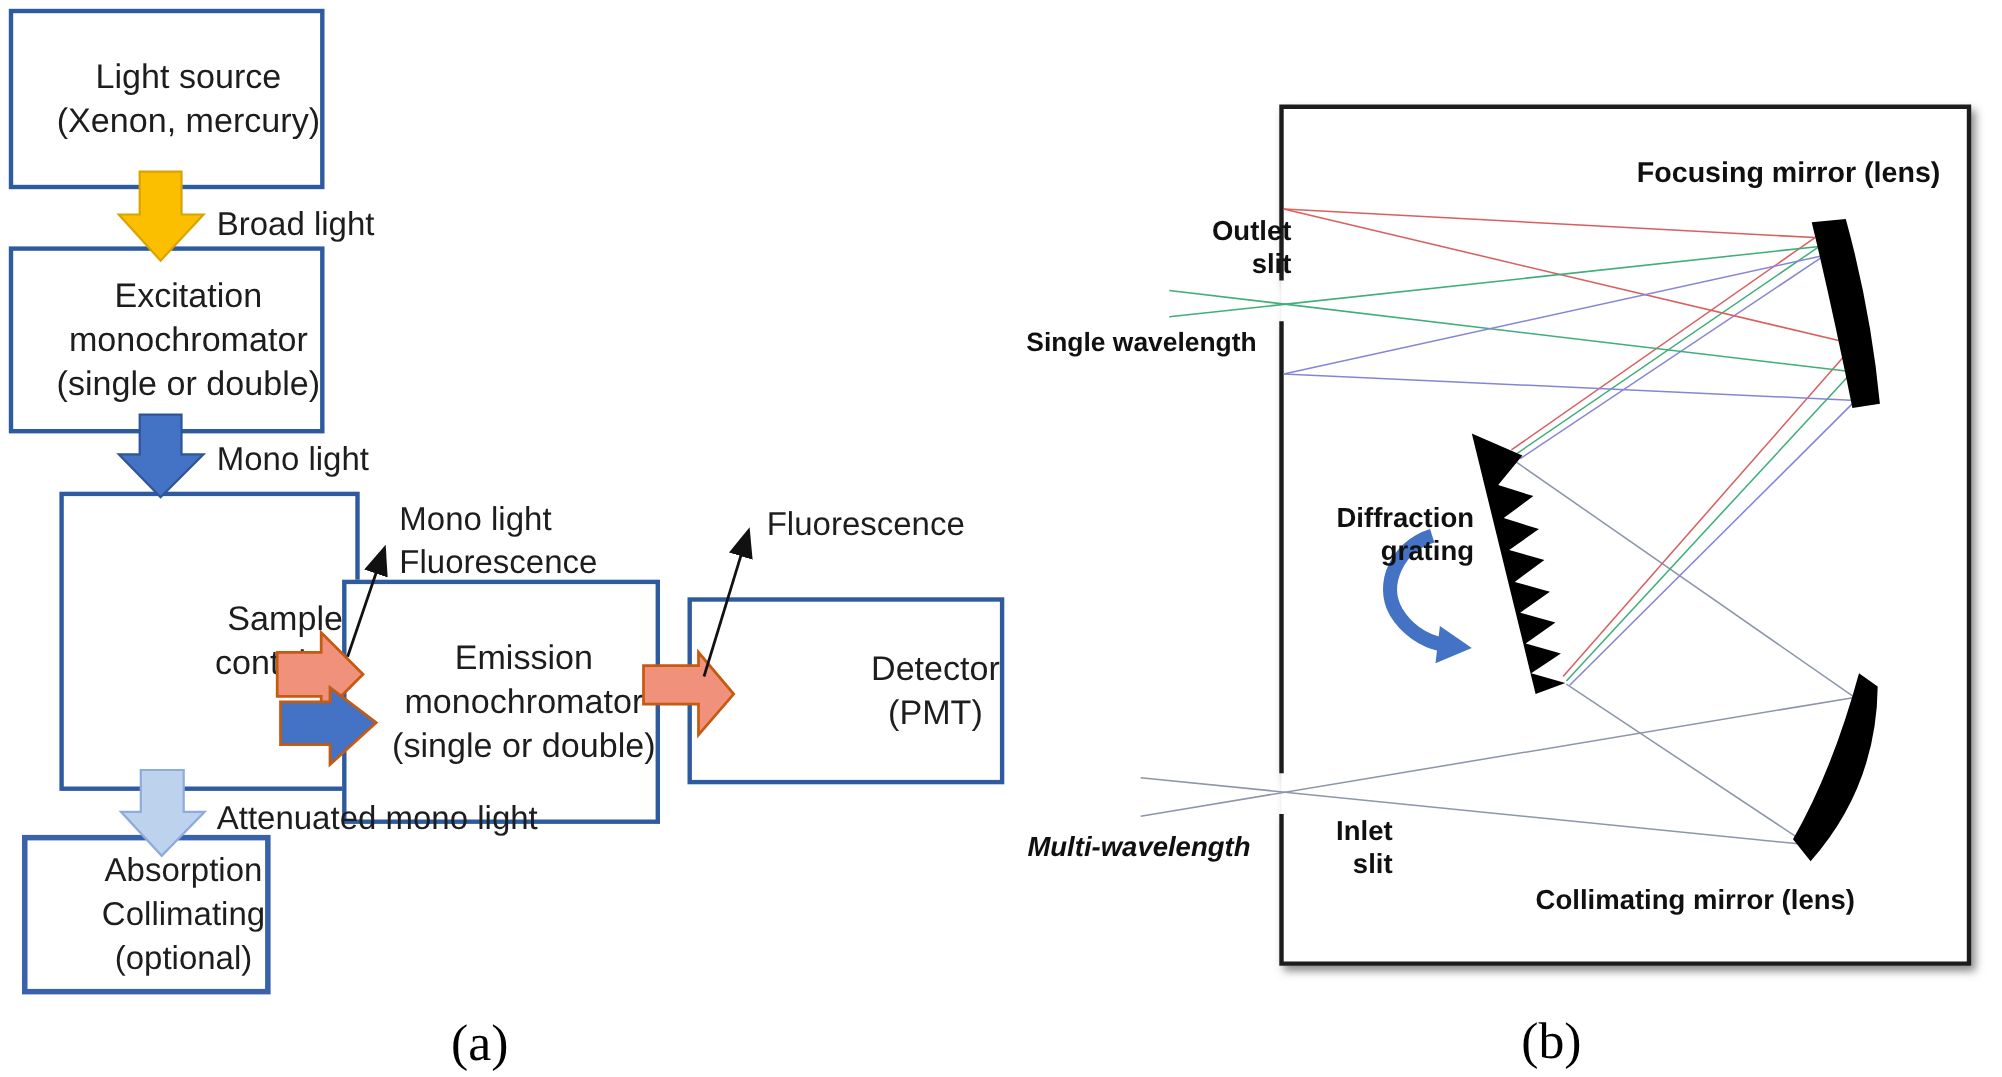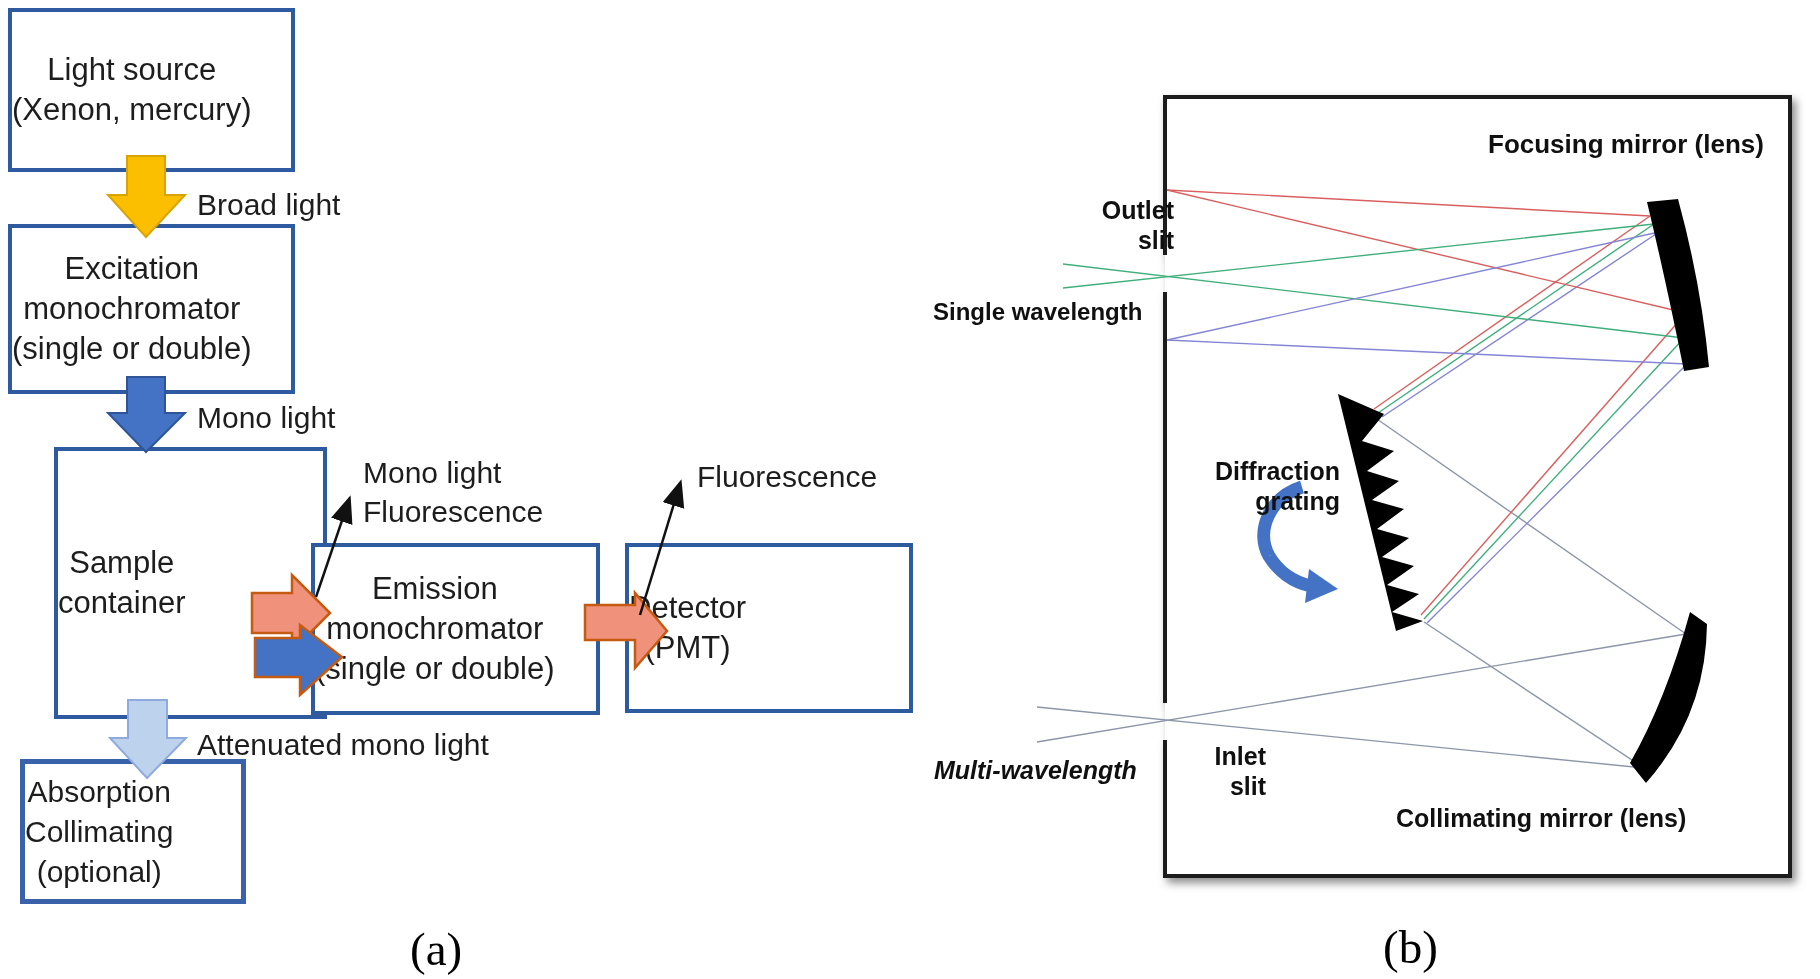--- a/index.html
+++ b/index.html
@@ -1,19 +1,19 @@
 <!DOCTYPE html>
 <html><head>
 <meta charset="utf-8">
 <style>
   html,body{margin:0;padding:0;background:#fff;}
   #stage{position:relative;width:1820px;height:979px;background:#fff;overflow:hidden;
          font-family:"Liberation Sans", sans-serif;color:#1c1c1c;}
   .box{position:absolute;box-sizing:border-box;border:4px solid #2e5b9f;background:#fff;
-       display:flex;align-items:center;justify-content:flex-start;text-align:center;
+       display:flex;align-items:center;justify-content:flex-end;text-align:center;
        font-size:31px;line-height:40px;white-space:pre-line;color:#1d1d1d;}
   .box.thick{border-width:5px;border-color:#3a62ab;}
   svg.overlay{position:absolute;left:0;top:0;pointer-events:none;}
   .lbl{position:absolute;font-size:30px;line-height:39px;white-space:pre-line;color:#1d1d1d;}
   .blbl{position:absolute;font-weight:bold;font-size:25px;line-height:30px;
         white-space:pre-line;color:#101010;}
   .cap{position:absolute;font-family:"Liberation Serif", serif;font-size:47px;color:#000;}
   .ctr{text-align:right;}
 </style>
 </head>
@@ -30,21 +30,21 @@
     <span>Excitation
 monochromator
 (single or double)</span>
   </div>
 
   <div class="box" style="left:8px;top:447px;width:273px;height:272px;margin-left:46px;">
     <span>Sample
 container</span>
   </div>
 
-  <div class="box" style="left:311px;top:543px;width:289px;height:172px;">
+  <div class="box" style="left:311px;top:527px;width:289px;height:222px;">
     <span>Emission
 monochromator
 (single or double)</span>
   </div>
 
   <div class="box" style="left:625px;top:543px;width:288px;height:170px;">
     <span>Detector
 (PMT)</span>
   </div>
 
@@ -127,21 +127,21 @@
 
   <div class="lbl" style="left:363px;top:453px;">Mono light
 Fluorescence</div>
 
   <div class="lbl" style="left:697px;top:457px;">Fluorescence</div>
 
   <div class="lbl" style="left:197px;top:725px;">Attenuated mono light</div>
 
   <div class="cap" style="left:410px;top:922px;">(a)</div>
 
-  <div class="blbl" style="left:1488px;top:129px;font-size:26px;">Focusing mirror (lens)</div>
+  <div class="blbl" style="left:1488px;top:141px;font-size:26px;">Focusing mirror (lens)</div>
 
   <div class="blbl ctr" style="left:1074px;top:195px;width:100px;">Outlet
 slit</div>
 
   <div class="blbl" style="left:933px;top:297px;font-size:24px;">Single wavelength</div>
 
   <div class="blbl ctr" style="left:1186px;top:456px;width:140px;margin-left:14px;">Diffraction
 grating</div>
 
   <div class="blbl" style="left:934px;top:755px;font-style:italic;">Multi-wavelength</div>

